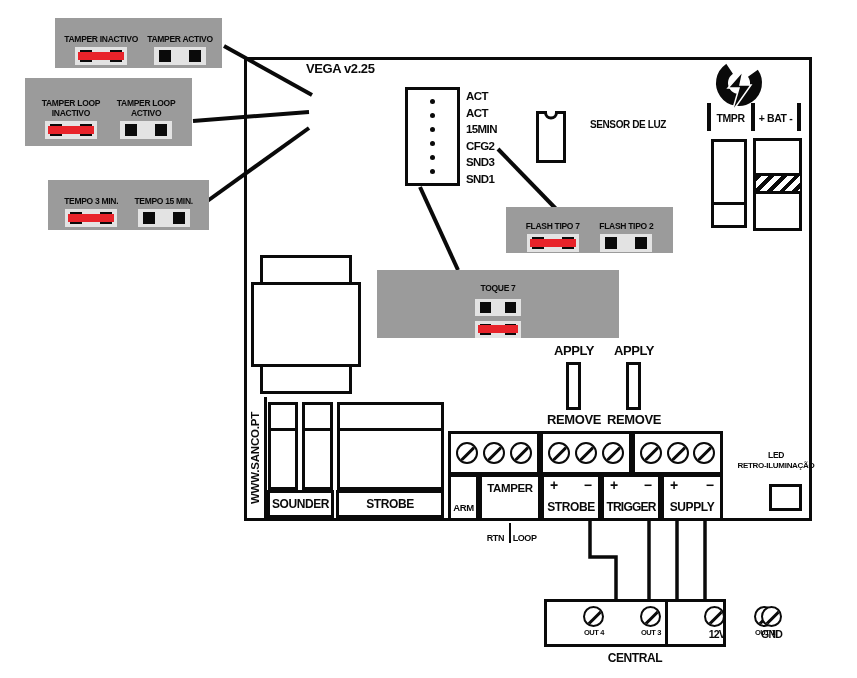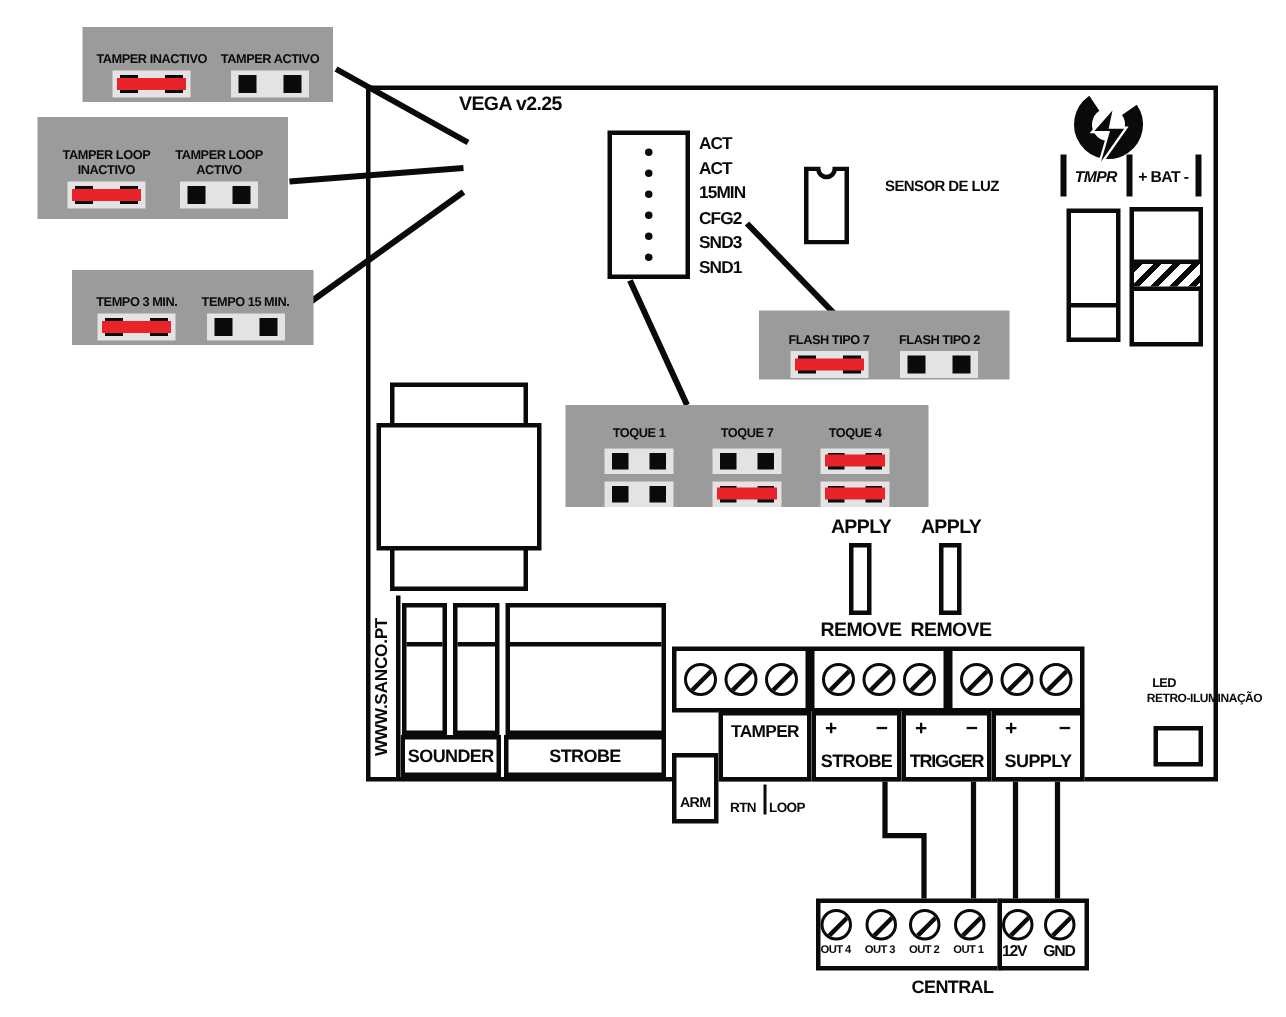--- a/index.html
+++ b/index.html
@@ -43,21 +43,21 @@
   .lblbox { border:3px solid #0a0a0a; background:#fff; display:flex; flex-direction:column; justify-content:flex-end; }
   .pmrow { display:flex; justify-content:space-between; padding:2px 6px 0 6px; font-size:14px; font-weight:700; line-height:12px; }
 
   .sanco { display:flex; align-items:center; justify-content:center; border-right:3.5px solid #0a0a0a; }
   .sanco span { transform:rotate(-90deg); white-space:nowrap; font-weight:700; font-size:11.5px; letter-spacing:-0.2px; }
 
   .hatch { position:absolute; left:-0.5px; right:-0.5px; border-top:3px solid #0a0a0a; border-bottom:3px solid #0a0a0a;
            background:repeating-linear-gradient(135deg,#0a0a0a 0 4px,#ffffff 4px 9px); }
 
   .cbox { border:3px solid #0a0a0a; background:#fff; display:flex; align-items:stretch; }
-  .ccell { flex:1; display:flex; flex-direction:column; align-items:flex-start; justify-content:flex-start; padding-top:4px; }
+  .ccell { flex:1; display:flex; flex-direction:column; align-items:flex-end; justify-content:flex-start; padding-top:4px;padding-left:36px; }
   .ccell .lbl { margin-top:1px; }
 </style>
 </head>
 <body>
 
 <div id="stage">
 
   <div class="board" style="left:244px; top:57px; width:568px; height:464px;"></div>
 
   <svg class="overlay" width="857" height="678">
@@ -159,21 +159,21 @@
   <div class="abs b f10" style="left:590px; top:119px;">SENSOR DE LUZ</div>
 
   <svg class="abs" style="left:712px; top:58px;" width="54" height="58" viewBox="0 0 54 58">
     <circle cx="27" cy="25" r="17" fill="none" stroke="#0a0a0a" stroke-width="12" stroke-dasharray="80 27" transform="rotate(-35 27 25)"></circle>
     <path d="M31,13 L16,30 L27,30 L20,54 L39,27 L28,27 Z" fill="#0a0a0a" stroke="#fff" stroke-width="1.5"></path>
   </svg>
 
   <div class="abs" style="left:707px; top:103px; width:3.5px; height:28px; background:#0a0a0a;"></div>
   <div class="abs" style="left:751px; top:103px; width:3.5px; height:28px; background:#0a0a0a;"></div>
   <div class="abs" style="left:797px; top:103px; width:3.5px; height:28px; background:#0a0a0a;"></div>
-  <div class="abs b f105 ctr" style="left:710px; top:112px; width:41px;font-style:italic;">TMPR</div>
+  <div class="abs b f105 ctr" style="left:710px; top:112px; width:41px;">TMPR</div>
   <div class="abs b f105 ctr" style="left:753px; top:112px; width:45px;">+ BAT -</div>
 
   <div class="outline abs" style="left:711px; top:139px; width:36px; height:89px;">
     <div class="divline" style="margin-top:60px;"></div>
   </div>
   <div class="outline abs" style="left:753px; top:138px; width:49px; height:93px; position:absolute;">
     <div class="hatch" style="top:32px; height:21px;"></div>
   </div>
 
   <div class="gblock abs" style="left:506px; top:207px; width:167px; height:46px;">
@@ -188,56 +188,32 @@
     <div class="gopt">
       <div class="glabel">FLASH TIPO 2</div>
       <div class="jumper" data-state="open">
         <span class="pin"></span>
           <span class="pin"></span>
       </div>
     </div>
   </div>
 
   <div class="gblock abs" style="left:377px; top:270px; width:242px; height:68px;">
-    <div class="gopt" style="gap:5px;">
-      <div class="glabel">TOQUE 1</div>
-      <div class="jumper sm" data-state="open">
-        <span class="pin"></span>
-          <span class="pin"></span>
-        </div>
-      <div class="jumper sm" data-state="open">
-        <span class="pin"></span>
-          <span class="pin"></span>
-        </div>
-    </div>
     <div class="gopt" style="gap:5px;">
       <div class="glabel">TOQUE 7</div>
       <div class="jumper sm" data-state="open">
         <span class="pin"></span>
           <span class="pin"></span>
         </div>
       <div class="jumper sm" data-state="closed">
         <span class="pin"></span>
           <span class="pin"></span>
           <span class="bar"></span>
         </div>
     </div>
-    <div class="gopt" style="gap:5px;">
-      <div class="glabel">TOQUE 4</div>
-      <div class="jumper sm" data-state="closed">
-        <span class="pin"></span>
-          <span class="pin"></span>
-          <span class="bar"></span>
-        </div>
-      <div class="jumper sm" data-state="closed">
-        <span class="pin"></span>
-          <span class="pin"></span>
-          <span class="bar"></span>
-        </div>
-    </div>
   </div>
 
   <div class="outline abs" style="left:260px; top:255px; width:92px; height:30px;"></div>
   <div class="outline abs" style="left:251px; top:282px; width:110px; height:85px;"></div>
   <div class="outline abs" style="left:260px; top:364px; width:92px; height:30px;"></div>
 
   <div class="abs b f13 ctr" style="left:549px; top:343px; width:50px;">APPLY</div>
   <div class="outline abs" style="left:566px; top:362px; width:15px; height:48px;"></div>
   <div class="abs b f13 ctr" style="left:544px; top:412px; width:60px;">REMOVE</div>
 
@@ -271,21 +247,21 @@
     <span class="screw"></span>
     <span class="screw"></span>
     <span class="screw"></span>
   </div>
   <div class="tbox abs" style="left:632px; top:431px; width:91px; height:44px;">
     <span class="screw"></span>
     <span class="screw"></span>
     <span class="screw"></span>
   </div>
 
-  <div class="lblbox abs ctr" style="left:448px; top:502px; width:31px; height:47px; padding-bottom:5px;">
+  <div class="lblbox abs ctr" style="left:448px; top:474px; width:31px; height:47px; padding-bottom:5px;">
     <span class="b f95">ARM</span>
   </div>
   <div class="lblbox abs" style="left:479px; top:474px; width:62px; height:47px; justify-content:flex-start;">
     <div class="b f115 ctr" style="margin-top:5px;">TAMPER</div>
     <div style="display:flex; flex:1; align-items:flex-end; padding-bottom:5px;">
       <div class="b f9 ctr" style="flex:1;margin-top:39px;">RTN</div>
       <div style="width:2.5px; height:20px; background:#0a0a0a;"></div>
       <div class="b f9 ctr" style="flex:1;">LOOP</div>
     </div>
   </div>
@@ -305,21 +281,21 @@
   </div>
   <div class="lblbox abs" style="left:661px; top:474px; width:62px; height:47px; justify-content:space-between; padding-bottom:4px;">
     <div class="pmrow">
       <span>+</span>
       <span>−</span>
     </div>
     <div class="b f12 ctr">SUPPLY</div>
   </div>
 
   <div class="abs b f8 ctr" style="left:746px; top:450px; width:60px;">LED</div>
-  <div class="abs b ctr" style="left:764px; top:461px; width:78px; font-size:8px; letter-spacing:-0.3px;">RETRO-ILUMINAÇÃO</div>
+  <div class="abs b ctr" style="left:737px; top:461px; width:78px; font-size:8px; letter-spacing:-0.3px;">RETRO-ILUMINAÇÃO</div>
   <div class="outline abs" style="left:769px; top:484px; width:33px; height:27px; border-width:3.5px;"></div>
 
   <div class="cbox abs" style="left:544px; top:599px; width:124px; height:48px;">
     <div class="ccell">
       <span class="screw" style="width:21px;height:21px;"></span>
       <span class="b f75 lbl">OUT 4</span>
     </div>
     <div class="ccell">
       <span class="screw" style="width:21px;height:21px;"></span>
       <span class="b f75 lbl">OUT 3</span>

